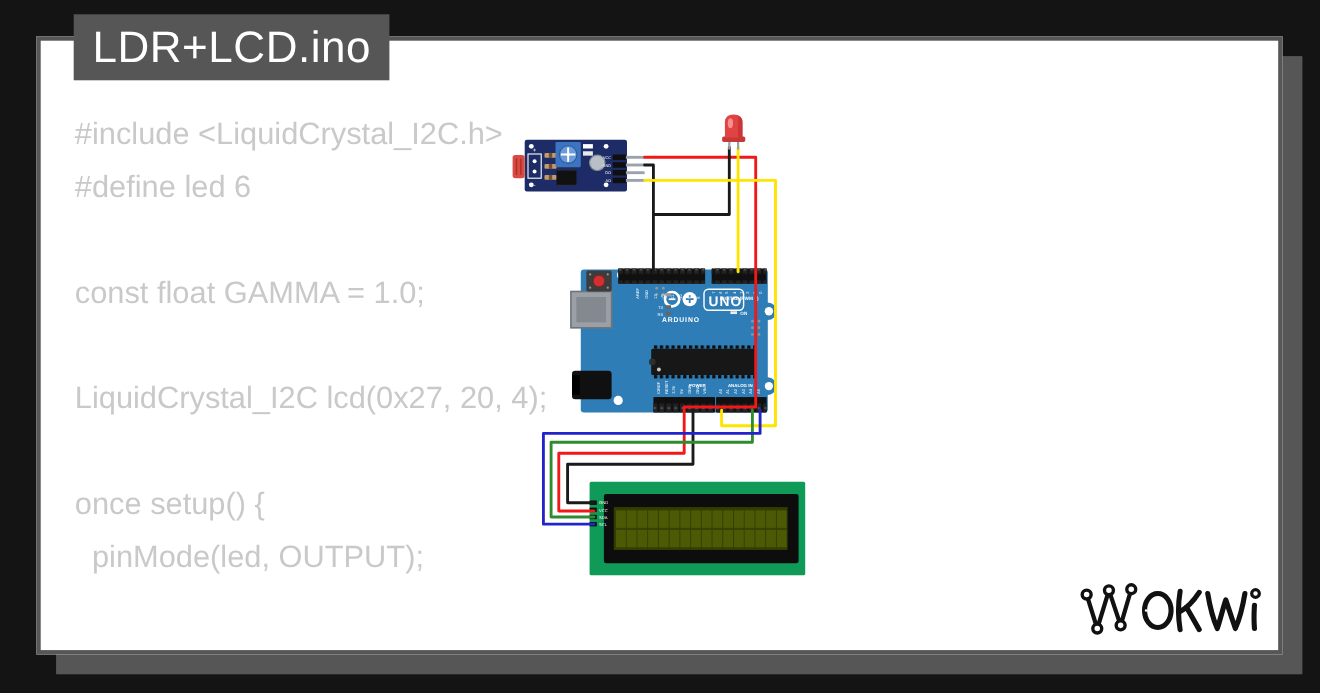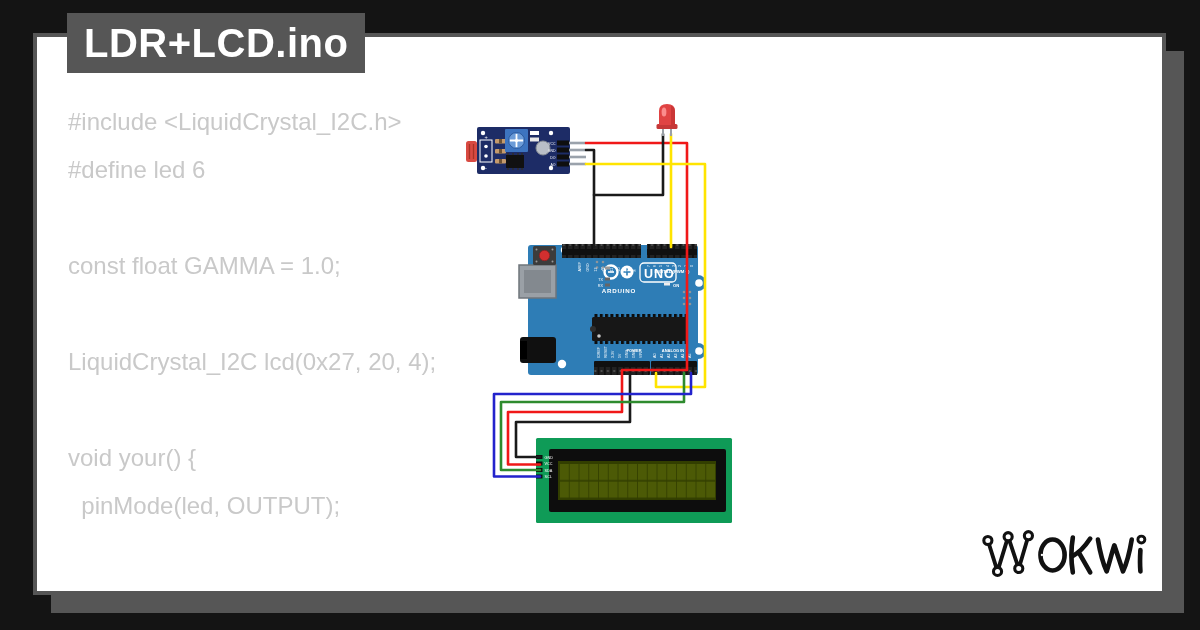--- a/index.html
+++ b/index.html
@@ -3,22 +3,22 @@
 <meta charset="utf-8">
 <style>
   html,body{margin:0;padding:0;background:#000;}
   .stage{position:relative;width:1200px;height:630px;background:var(--background,#141414);
          overflow:hidden;font-family:"Liberation Sans",sans-serif;}
   .card{position:absolute;left:33px;top:33px;width:1133px;height:562px;box-sizing:border-box;
         background:var(--card,#fff);border:4px solid var(--chrome,#565656);
         box-shadow:18px 18px 0 0 var(--chrome,#565656);overflow:hidden;}
   .title-box{position:absolute;left:67px;top:13px;height:60px;padding:0 17px;z-index:5;
         background:var(--chrome,#565656);color:var(--title_text,#fff);
-        display:flex;align-items:center;font-size:40px;font-weight:700;letter-spacing:.5px;}
-  .code{position:absolute;left:31px;top:61px;font-size:24px;line-height:48px;
+        display:flex;align-items:center;font-size:40px;font-weight:400;letter-spacing:.5px;}
+  .code{position:absolute;left:31px;top:61px;font-size:28px;line-height:48px;
         color:var(--code_text,#c9c9c9);z-index:1;}
   .code-line{height:48px;white-space:pre;}
   .circuit{position:absolute;left:403px;top:48px;width:322px;height:460px;z-index:2;}
   .wokwi{position:absolute;left:941px;top:490px;width:180px;height:56px;z-index:2;}
   .wire{fill:none;stroke-width:2.6px;stroke-linejoin:round;stroke-linecap:round;}
   .wire-red{stroke:var(--wire_red,#f01818);}
   .wire-black{stroke:var(--wire_black,#1a1a1a);}
   .wire-yellow{stroke:var(--wire_yellow,#ffe400);}
   .wire-green{stroke:var(--wire_green,#2e8b2e);}
   .wire-blue{stroke:var(--wire_blue,#2323cc);}
@@ -37,21 +37,21 @@
   <div class="card">
 
     <div class="code">
         <div class="code-line">#include &lt;LiquidCrystal_I2C.h&gt;</div>
         <div class="code-line">#define led 6</div>
         <div class="code-line"></div>
         <div class="code-line">const float GAMMA = 1.0;</div>
         <div class="code-line"></div>
         <div class="code-line">LiquidCrystal_I2C lcd(0x27, 20, 4);</div>
         <div class="code-line"></div>
-        <div class="code-line">void your() {</div>
+        <div class="code-line">once setup() {</div>
         <div class="code-line">  pinMode(led, OUTPUT);</div>
       </div>
 
     <svg class="circuit" viewBox="440 85 322 460" xmlns="http://www.w3.org/2000/svg">
       <defs>
         <pattern id="hdr" width="6.3" height="14" patternUnits="userSpaceOnUse">
           <rect x="0.9" y="3" width="4.5" height="8" fill="#222"></rect>
           <circle cx="3.1" cy="7" r="1.1" fill="#555"></circle>
         </pattern>
         <pattern id="legs" width="5.3" height="3" patternUnits="userSpaceOnUse">

